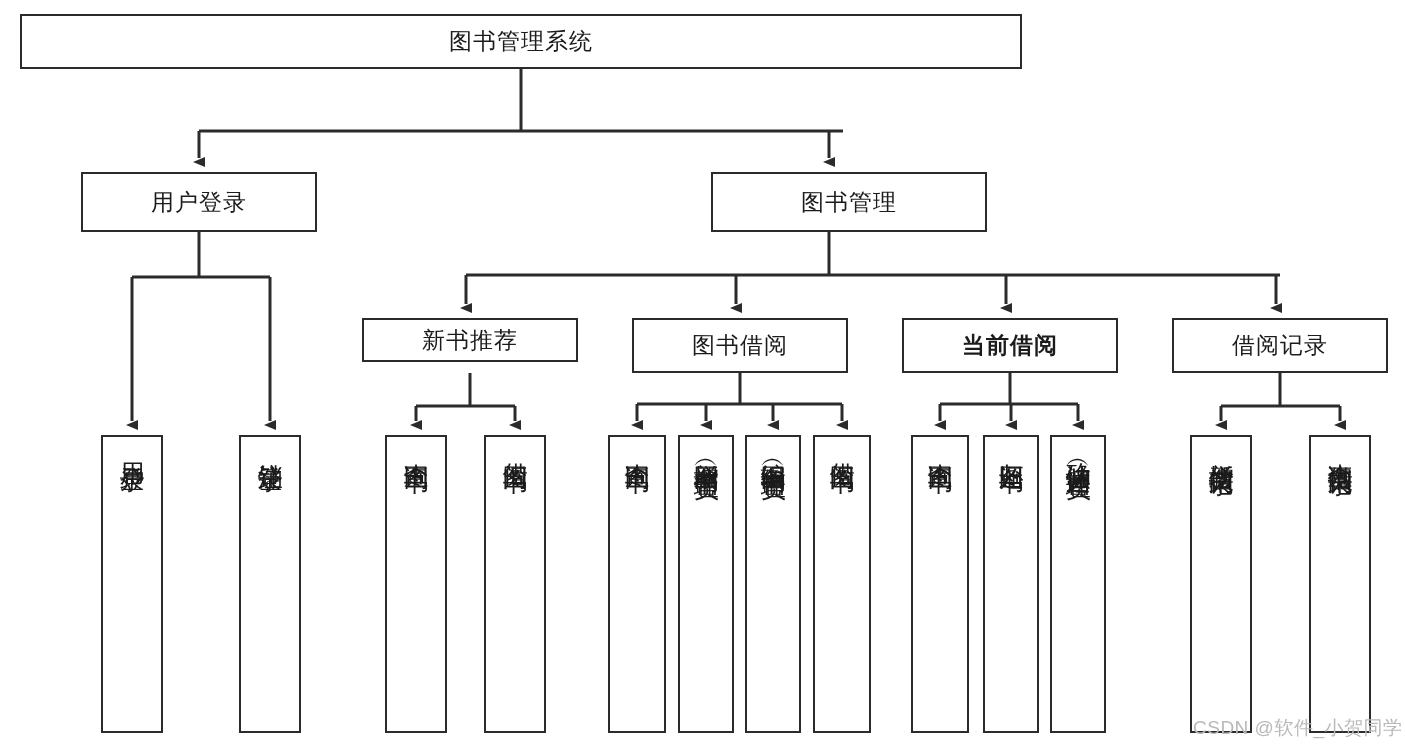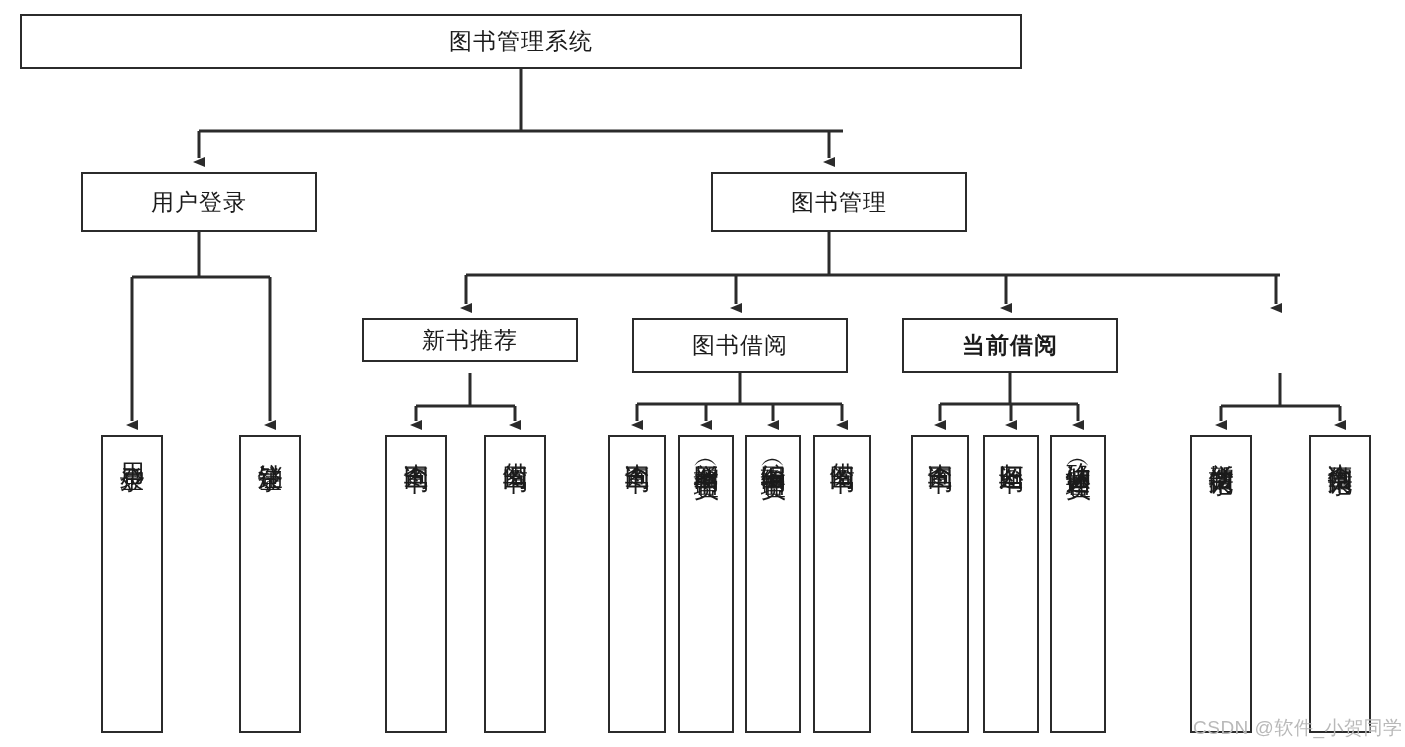--- a/index.html
+++ b/index.html
@@ -117,32 +117,35 @@
     </g>
   </svg>
 
   <div class="node horiz" style="left:20px; top:14px; width:1002px; height:55px;">
     <span>图书管理系统</span>
   </div>
 
   <div class="node horiz" style="left:81px; top:172px; width:236px; height:60px;">
     <span>用户登录</span>
   </div>
-  <div class="node horiz" style="left:711px; top:172px; width:256px; height:60px;">
+  <div class="node horiz" style="left:711px; top:172px; width:276px; height:60px;">
     <span>图书管理</span>
   </div>
 
   <div class="node horiz" style="left:362px; top:318px; width:216px; height:44px;">
     <span>新书推荐</span>
   </div>
   <div class="node horiz" style="left:632px; top:318px; width:216px; height:55px;">
     <span>图书借阅</span>
   </div>
   <div class="node horiz" style="left:902px; top:318px; width:216px; height:55px;font-weight:bold;">
     <span>当前借阅</span>
+  </div>
+  <div class="node horiz" style="left:1172px; top:318px; width:216px; height:55px;">
+    <span>借阅记录</span>
   </div>
 
   <div class="node vert" style="left:101px; top:435px; width:62px; height:298px;">
     <span class="vtext">用户登录</span>
   </div>
   <div class="node vert" style="left:239px; top:435px; width:62px; height:298px;">
     <span class="vtext">注销登录</span>
   </div>
 
   <div class="node vert" style="left:385px; top:435px; width:62px; height:298px;">

